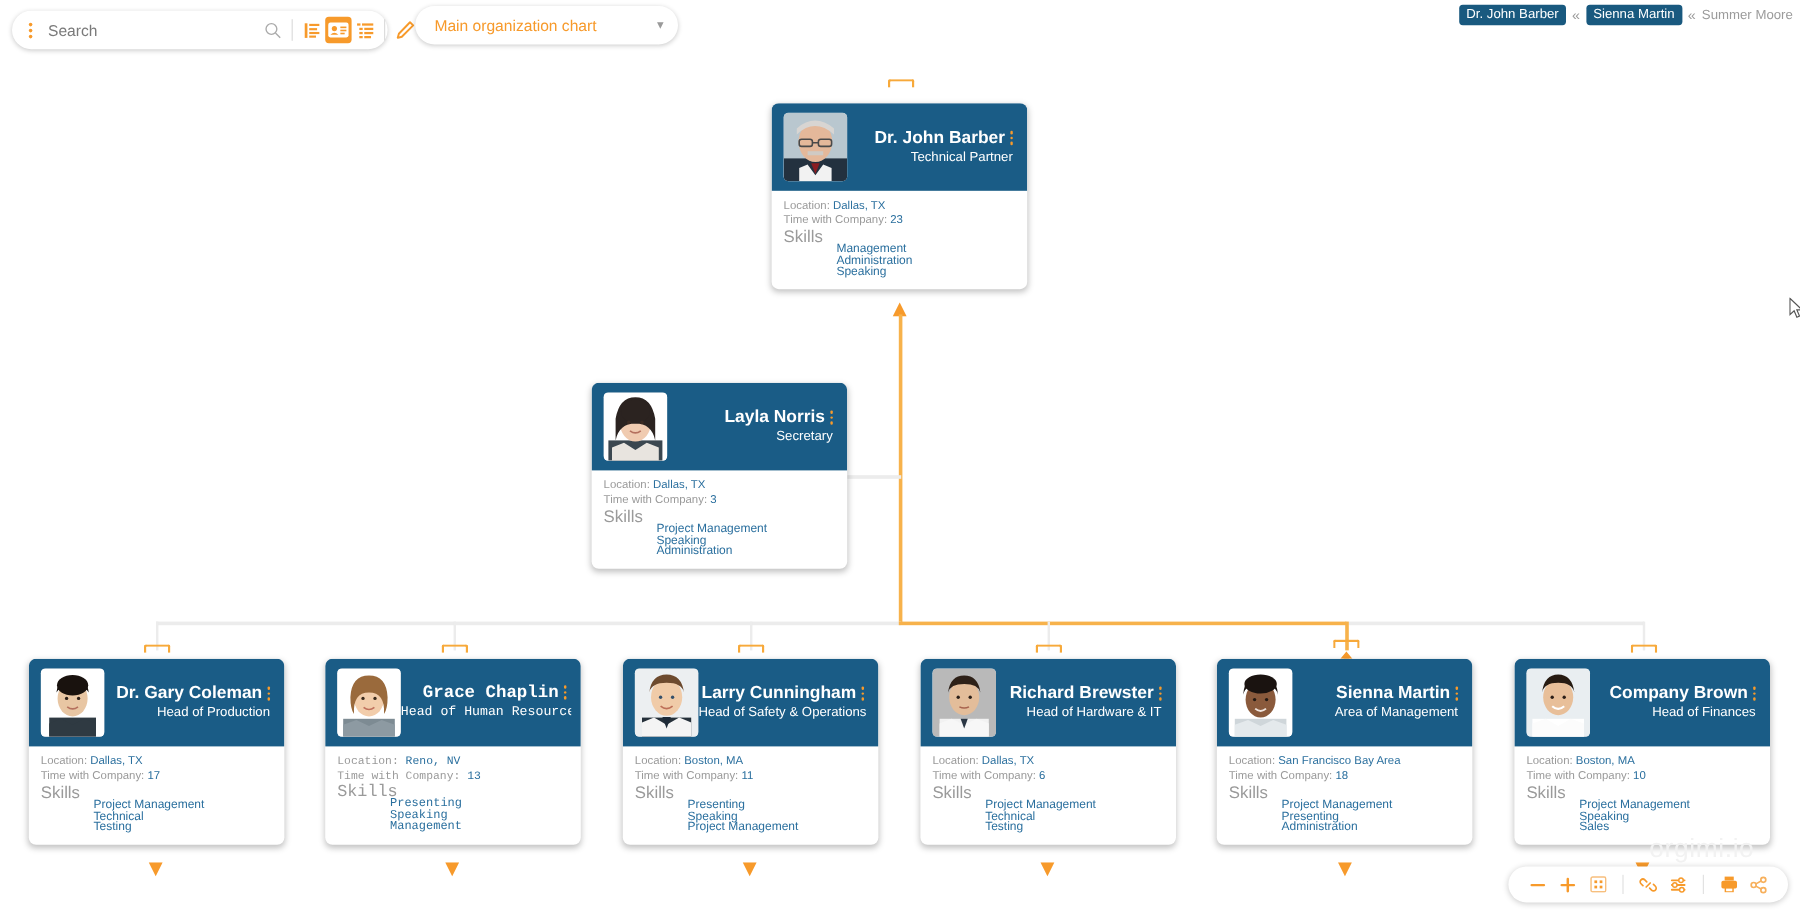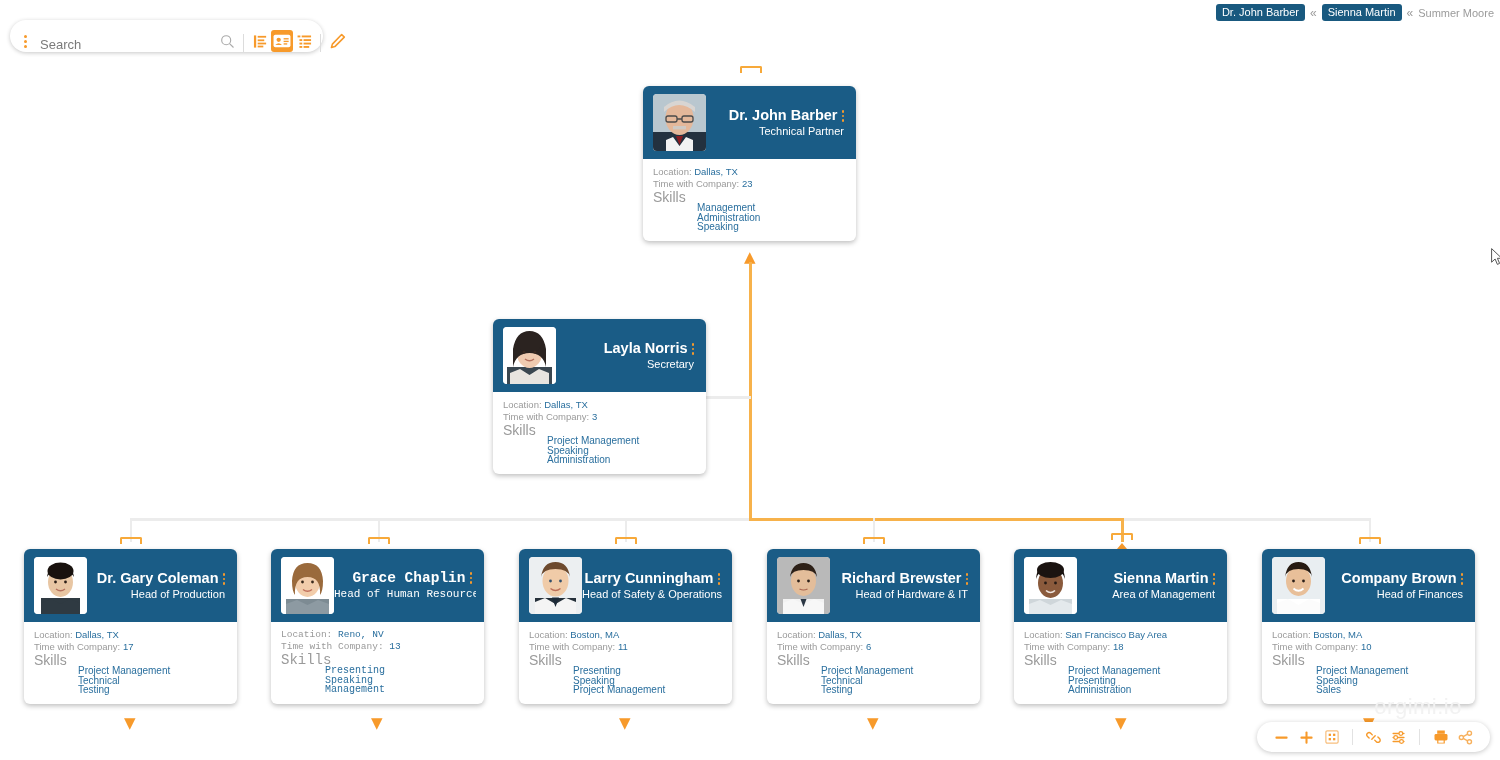--- a/index.html
+++ b/index.html
@@ -11,26 +11,26 @@
     position: relative;
   }
 
   
   #topbar {
     position: absolute; top: 0; left: 0; width: 1500px; height: 42px;
     z-index: 40;
   }
 
   .search-shell {
-    position: absolute; left: 10px; top: 20px;
+    position: absolute; left: 10px; top: 9px;
     width: 313px; height: 32px;
     background: #fff;
     border-radius: 16px;
     box-shadow: 0 1px 4px rgba(0,0,0,.22);
-    display: flex; align-items: flex-end;
+    display: flex; align-items: center;
     padding: 0 8px 0 6px;
   }
   .kebab {
     width: 18px; height: 22px;
     display: flex; flex-direction: column; align-items: center;
     justify-content: center; gap: 2px;
     cursor: pointer; flex: 0 0 auto;
   }
   .kebab i { display:block; width: 3px; height: 3px; border-radius: 50%; background: #f79a2b; }
   .search-input {
@@ -277,20 +277,24 @@
       </svg>
     </div>
     <div class="tb-sep"></div>
     <div class="tb-icon">
       <svg width="17" height="17" viewBox="0 0 18 18">
         <path d="M13.4 1.6 L16.2 4.4 L6.2 14.4 L2.6 15.4 L3.6 11.8 Z" fill="none" stroke="#f79a2b" stroke-width="1.7" stroke-linejoin="round"></path>
       </svg>
     </div>
   </div>
 
+  <div class="chart-select">
+    <span class="label">Main organization chart</span>
+    <span class="chev-dn">▾</span>
+  </div>
 
   <div id="breadcrumb">
     <span class="crumb-pill">Dr. John Barber</span>
     <span class="crumb-sep">«</span>
     <span class="crumb-pill">Sienna Martin</span>
     <span class="crumb-sep">«</span>
     <span class="crumb-plain">Summer Moore</span>
   </div>
 </div>
 

